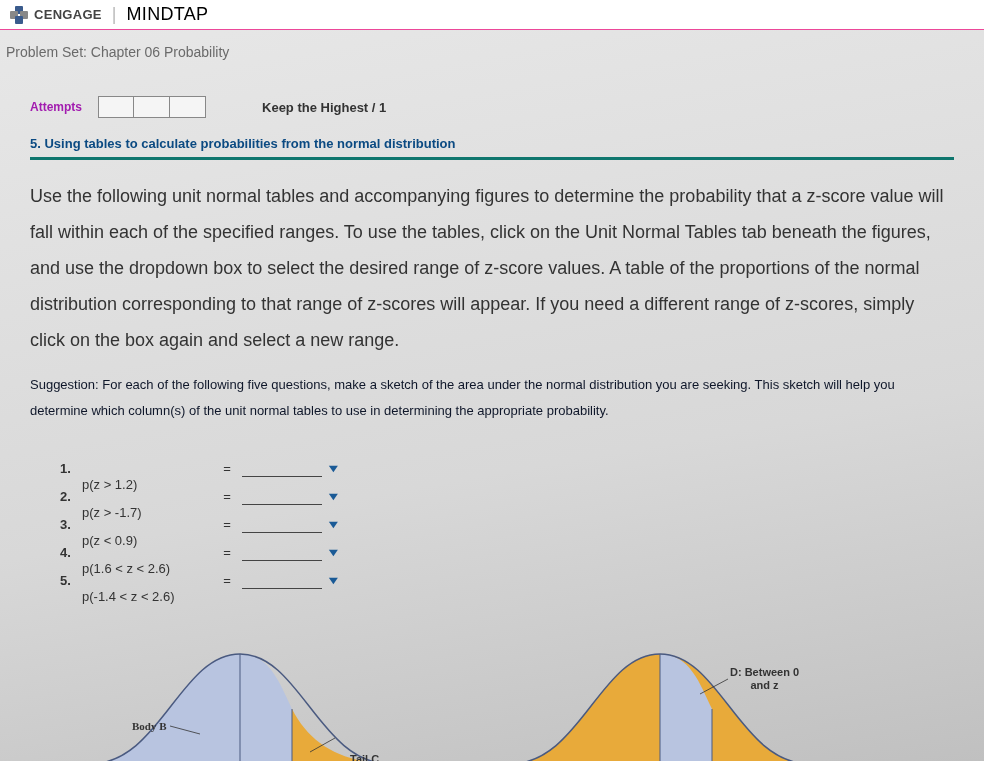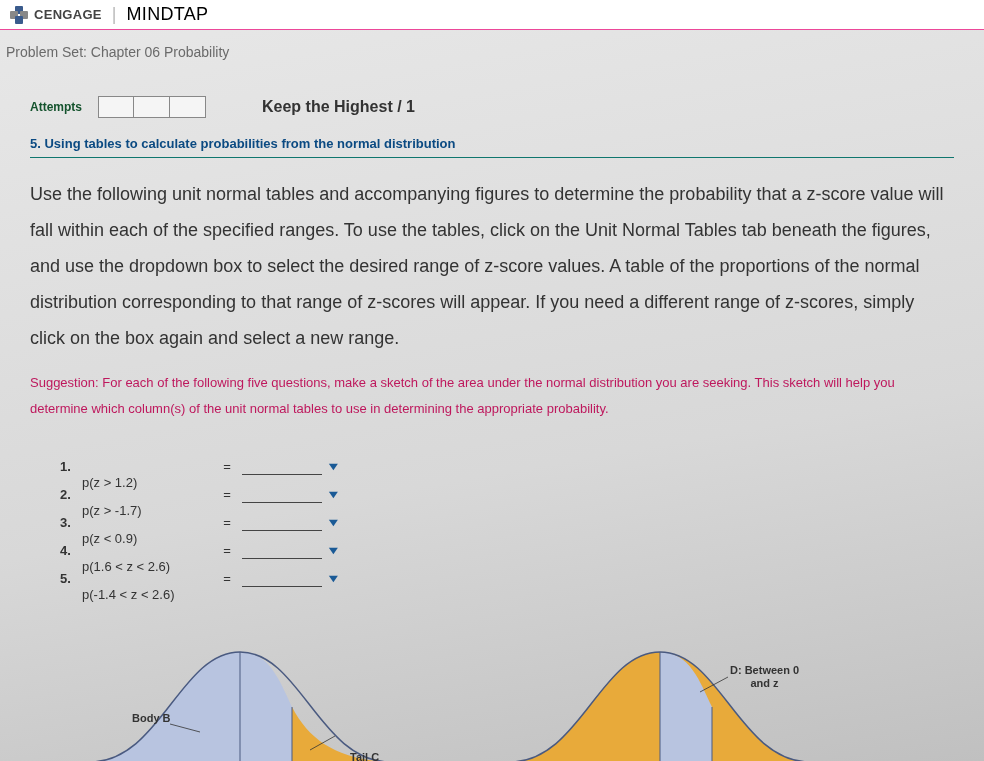--- a/index.html
+++ b/index.html
@@ -30,30 +30,30 @@
   .sep { color: #bbb; font-size: 18px; margin: 0 4px; }
   .brand2 { font-size: 18px; font-weight: 400; color: #000000; letter-spacing: 0.3px; }
   .pageTitle {
     font-size: 14px;
     color: #6a6a6a;
     padding: 14px 0 14px 6px;
     background: rgba(255,255,255,0);
   }
   .content { padding: 0 30px; }
   .attemptRow { display: flex; align-items: center; gap: 16px; margin: 22px 0 18px 0; }
-  .attemptLabel { font-size: 12px; font-weight: bold; color: #14532d; }
+  .attemptLabel { font-size: 12px; font-weight: bold; color: #a21caf; }
   .attemptBoxes { display: flex; }
   .attemptBoxes span {
     width: 36px; height: 22px; border: 1px solid #888; background: #f5f5f5;
   }
   .attemptBoxes span + span { border-left: none; }
-  .keep { font-size: 16px; font-weight: bold; color: #333; margin-left: 40px; }
-  .qheader { font-size: 13px; font-weight: bold; color: #0b4a82; border-bottom: 1px solid #0f766e; padding-bottom: 6px; margin-bottom: 18px; }
+  .keep { font-size: 13px; font-weight: bold; color: #333; margin-left: 40px; }
+  .qheader { font-size: 13px; font-weight: bold; color: #0b4a82; border-bottom: 3px solid #0f766e; padding-bottom: 6px; margin-bottom: 18px; }
   .bodyText { font-size: 18px; color: #333; line-height: 2.0; margin-bottom: 14px; }
-  .suggestion { font-size: 13px; color: #be185d; line-height: 2.0; margin-bottom: 30px; }
+  .suggestion { font-size: 13px; color: #0f172a; line-height: 2.0; margin-bottom: 30px; }
   .questions { margin: 0 0 40px 30px; }
   .qrow { display: flex; align-items: center; font-size: 13px; height: 28px; }
   .qnum { width: 22px; font-weight: bold; }
   .qexpr { width: 130px; margin-top: 32px; }
   .qeq { width: 30px; text-align: center; }
   .qinput {
     width: 80px; height: 18px; border: none; border-bottom: 1px solid #444;
     background: transparent; display: inline-block;
   }
   .qdd {
@@ -156,21 +156,21 @@
 
         <path d="M 30 130 
                  C 100 130, 120 20, 180 20
                  C 240 20, 260 130, 330 130" fill="none" stroke="#4a5a80" stroke-width="1.5"></path>
         <line x1="180" y1="20" x2="180" y2="130" stroke="#4a5a80" stroke-width="1"></line>
         <line x1="232" y1="75" x2="232" y2="130" stroke="#4a5a80" stroke-width="1"></line>
 
         <line x1="110" y1="92" x2="140" y2="100" stroke="#333" stroke-width="0.8"></line>
         <line x1="275" y1="104" x2="250" y2="118" stroke="#333" stroke-width="0.8"></line>
       </svg>
-      <div class="figlabel" style="left:72px; top:80px;">Body B</div>
+      <div class="figlabel" style="left:72px; top:86px;font-family:Liberation Serif, serif;">Body B</div>
       <div class="figlabel" style="left:290px; top:94px;margin-top:25px;">Tail C</div>
       <div class="figlabel" style="left:176px; top:134px;">0</div>
       <div class="figlabel" style="left:228px; top:134px;">z</div>
     </div>
 
     <div class="diagram">
       <svg width="360" height="150">
         <line x1="10" y1="130" x2="350" y2="130" stroke="#333" stroke-width="1"></line>
 
         <path d="M 30 130 

